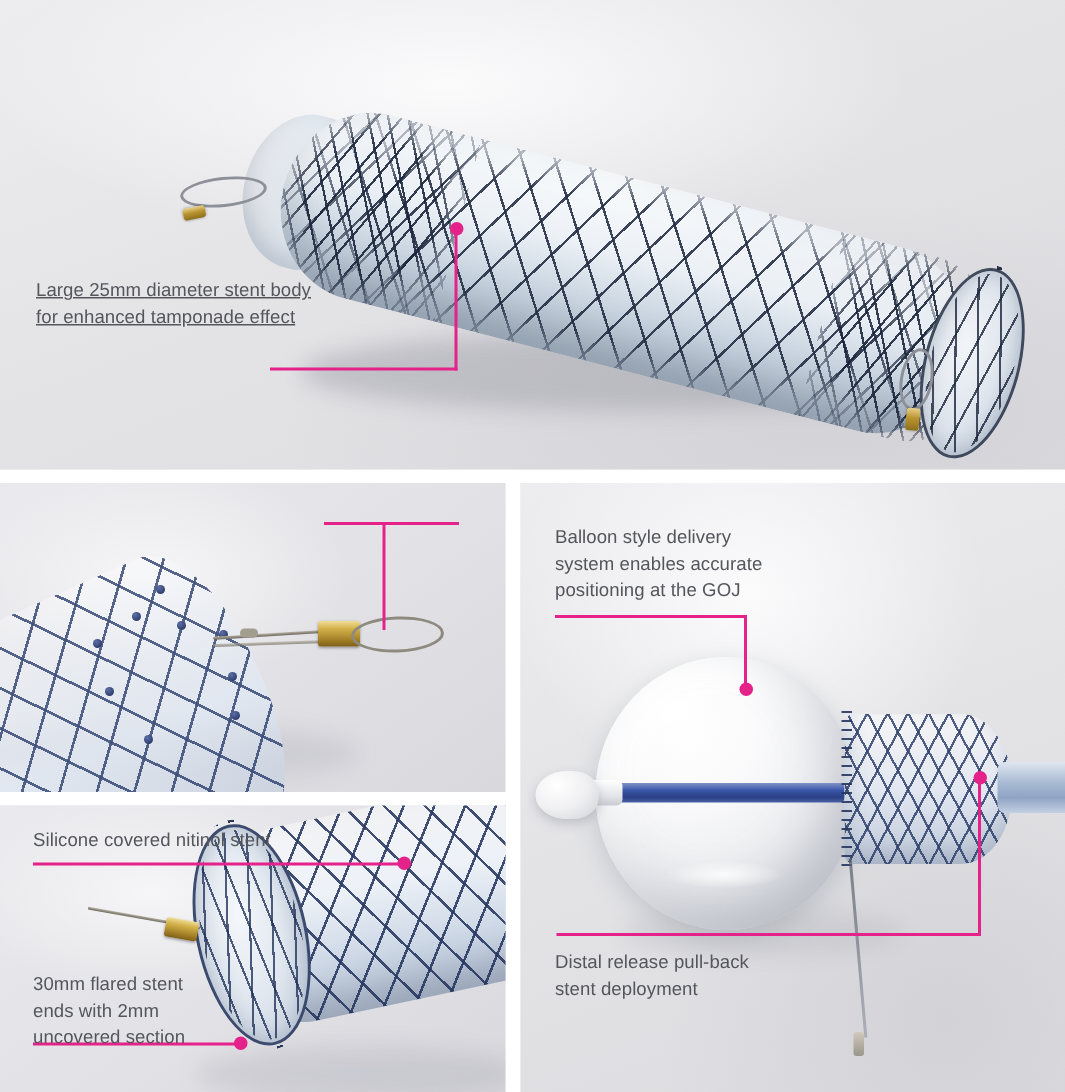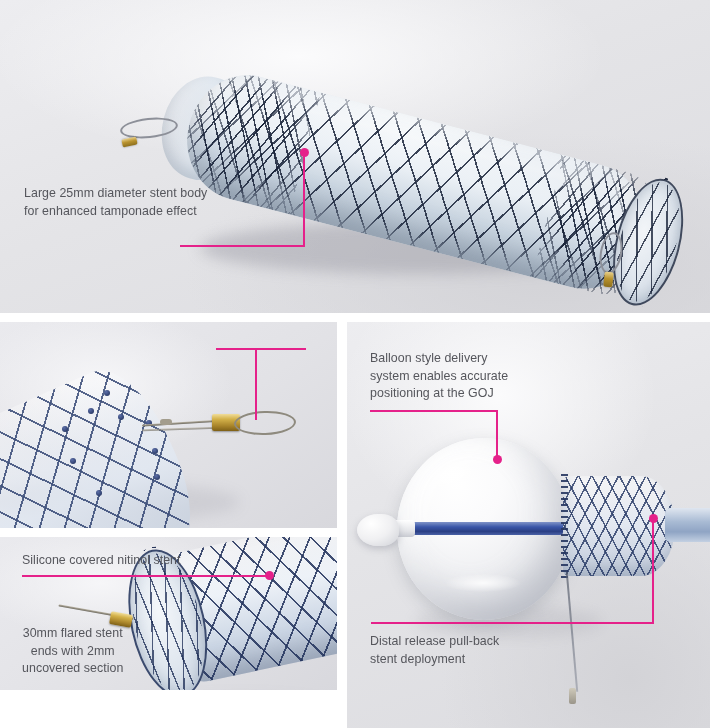--- a/index.html
+++ b/index.html
@@ -10,21 +10,21 @@
     overflow: hidden;
   }
   #root { position: relative; width: 710px; height: 728px; background: #ffffff; }
 
   .panel { position: absolute; overflow: hidden; background: #e3e3e5; }
 
   
   #panel-top      { left: 0;   top: 0;   width: 710px; height: 313px; }
   #panel-loops    { left: 0;   top: 322px; width: 337px; height: 206px; }
   #panel-balloon  { left: 347px; top: 322px; width: 363px; height: 406px; }
-  #panel-flare    { left: 0;   top: 537px; width: 337px; height: 153px; text-align: center; }
+  #panel-flare    { left: 0;   top: 537px; width: 337px; height: 191px; }
 
   
   .photo-bg {
     position: absolute; inset: 0;
     background:
       radial-gradient(ellipse 70% 55% at 42% 18%, #fbfbfc 0%, rgba(251,251,252,0) 62%),
       radial-gradient(ellipse 80% 70% at 78% 88%, #d3d3d7 0%, rgba(211,211,215,0) 65%),
       linear-gradient(160deg, #ededf0 0%, #e4e4e7 45%, #dcdce0 100%);
   }
   .photo-bg.soft2 {
@@ -303,21 +303,21 @@
     <div class="loop-wire" style="left:120px; top:118px; width:58px; height:20px; transform:rotate(-6deg); border-width:2px;"></div>
     <div class="gold-band" style="left:122px; top:138px; transform:rotate(-12deg);"></div>
 
     <div class="loop-wire" style="left:600px; top:232px; width:22px; height:42px; transform:rotate(10deg);"></div>
     <div class="gold-band" style="left:604px; top:272px; width:9px; height:15px; transform:rotate(6deg);"></div>
 
     <div class="dot" style="left:300px; top:148px;"></div>
     <div class="ln-v" style="left:303px; top:152px; height:95px;"></div>
     <div class="ln-h" style="left:180px; top:245px; width:125px;"></div>
 
-    <div class="callout" style="left:24px; top:185px;">Large 25mm diameter stent body
+    <div class="callout" style="left:24px; top:185px;text-decoration:underline;">Large 25mm diameter stent body
 for enhanced tamponade effect</div>
   </div>
 
   <div class="panel" id="panel-loops">
     <div class="photo-bg soft2"></div>
 
     <div class="shadow-blob" style="left:-20px; top:160px; width:260px; height:40px; opacity:.5;"></div>
 
     <div class="flare-mesh-left" style="left:-78px; top:24px;">
       <div class="mesh"></div>
@@ -362,21 +362,21 @@
     <div class="retrieval-wire" style="left:58px; top:74px; width:76px; transform:rotate(10deg);"></div>
     <div class="gold-marker" style="left:110px; top:76px; width:22px; height:13px; transform:rotate(10deg);"></div>
 
     <div class="ln-h" style="left:22px; top:38px; width:248px;"></div>
     <div class="dot" style="left:265px; top:34px;"></div>
 
     <div class="ln-h" style="left:22px; top:158px; width:138px;"></div>
     <div class="dot" style="left:156px; top:154px;"></div>
 
     <div class="callout" style="left:22px; top:15px;">Silicone covered nitinol stent</div>
-    <div class="callout" style="left:22px; top:88px;">30mm flared stent
+    <div class="callout" style="left:22px; top:111px;">30mm flared stent
 ends with 2mm
 uncovered section</div>
   </div>
 
   <div class="panel" id="panel-balloon">
     <div class="photo-bg"></div>
 
     <div class="shadow-blob" style="left:66px; top:284px; width:190px; height:32px; opacity:.45;"></div>
 
     <div id="balloon-assembly">

